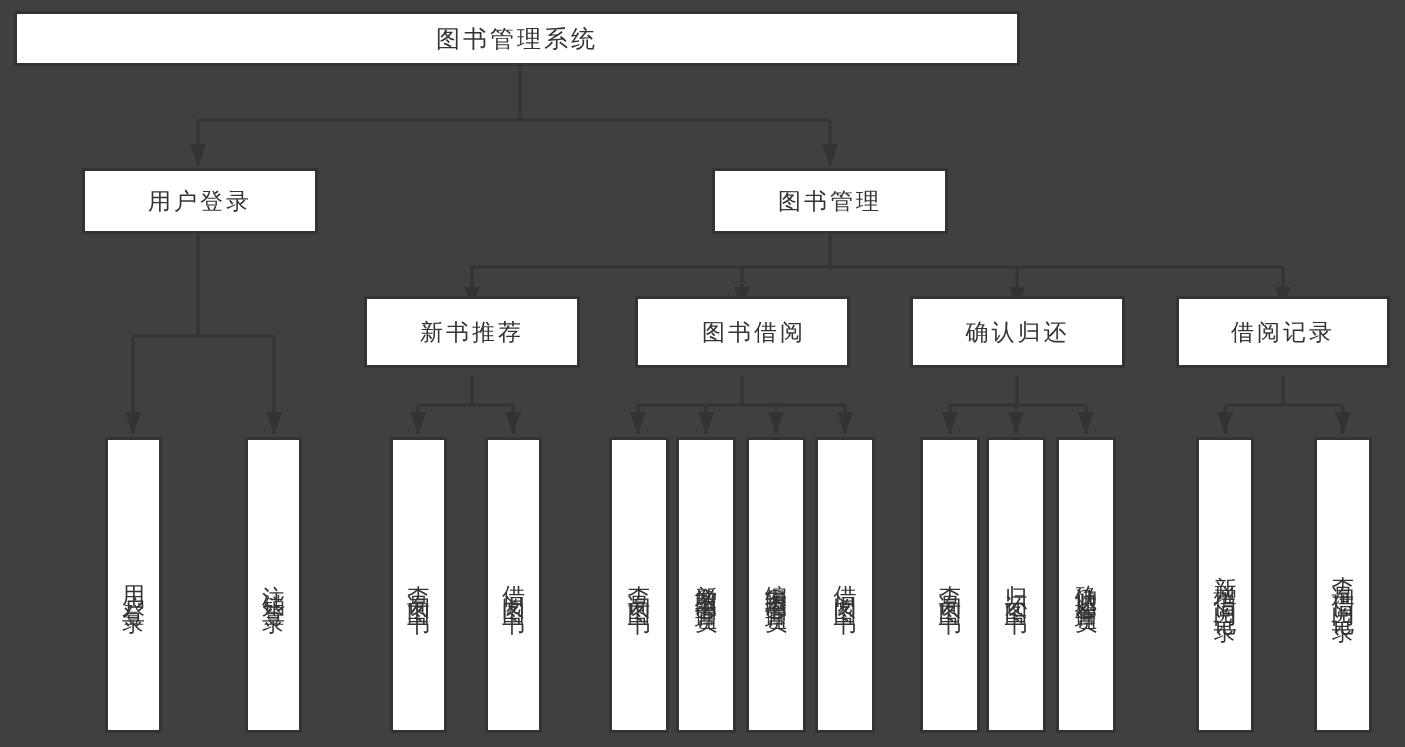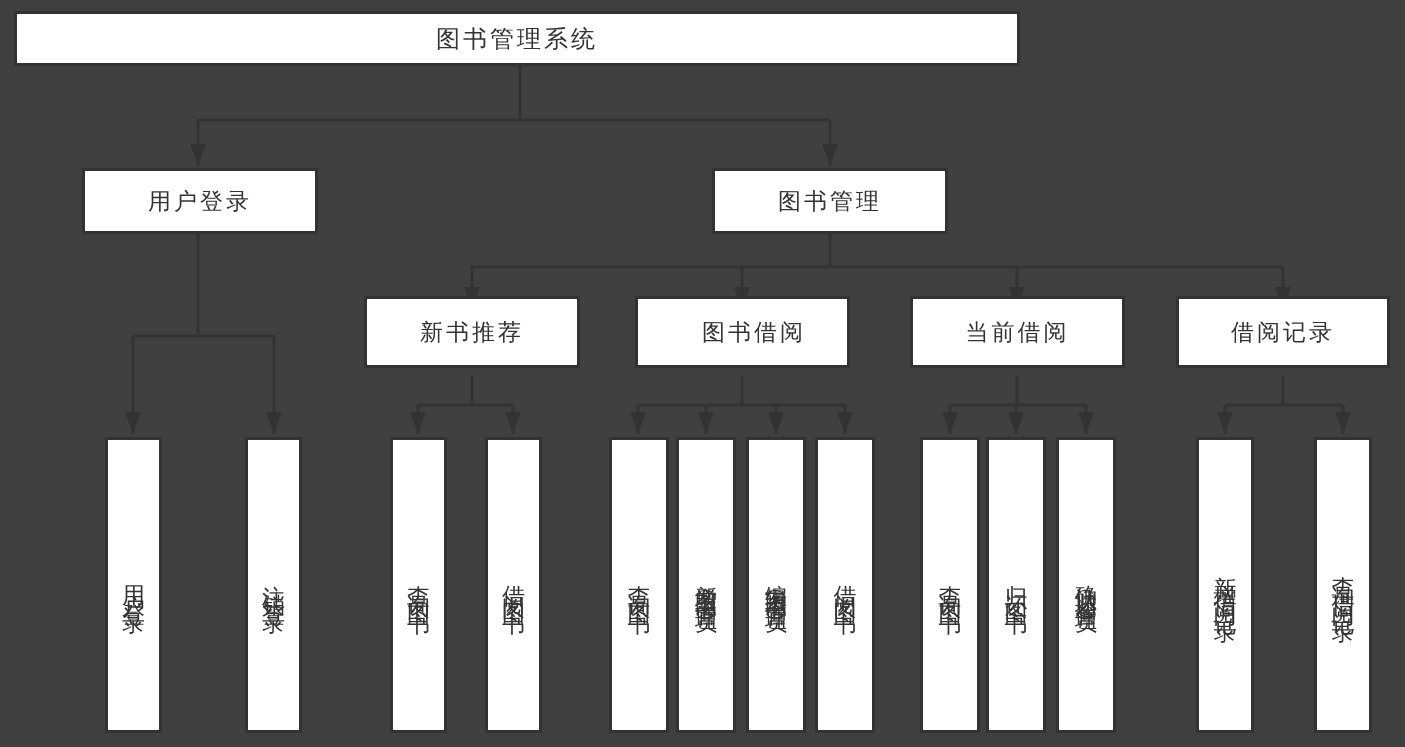--- a/index.html
+++ b/index.html
@@ -91,21 +91,21 @@
     <span>图书管理</span>
   </div>
 
   <div class="hbox lvl3" style="left:364px;width:216px;">
     <span>新书推荐</span>
   </div>
   <div class="hbox lvl3" style="left:635px;width:215px;padding-left:23px;">
     <span>图书借阅</span>
   </div>
   <div class="hbox lvl3" style="left:910px;width:215px;">
-    <span>当前借阅</span>
+    <span>确认归还</span>
   </div>
   <div class="hbox lvl3" style="left:1176px;width:214px;">
     <span>借阅记录</span>
   </div>
 
   <div class="vbox" style="left:105px;width:57px;">
     <span class="vtext">用户登录</span>
   </div>
   <div class="vbox" style="left:245px;width:57px;">
     <span class="vtext">注销登录</span>

